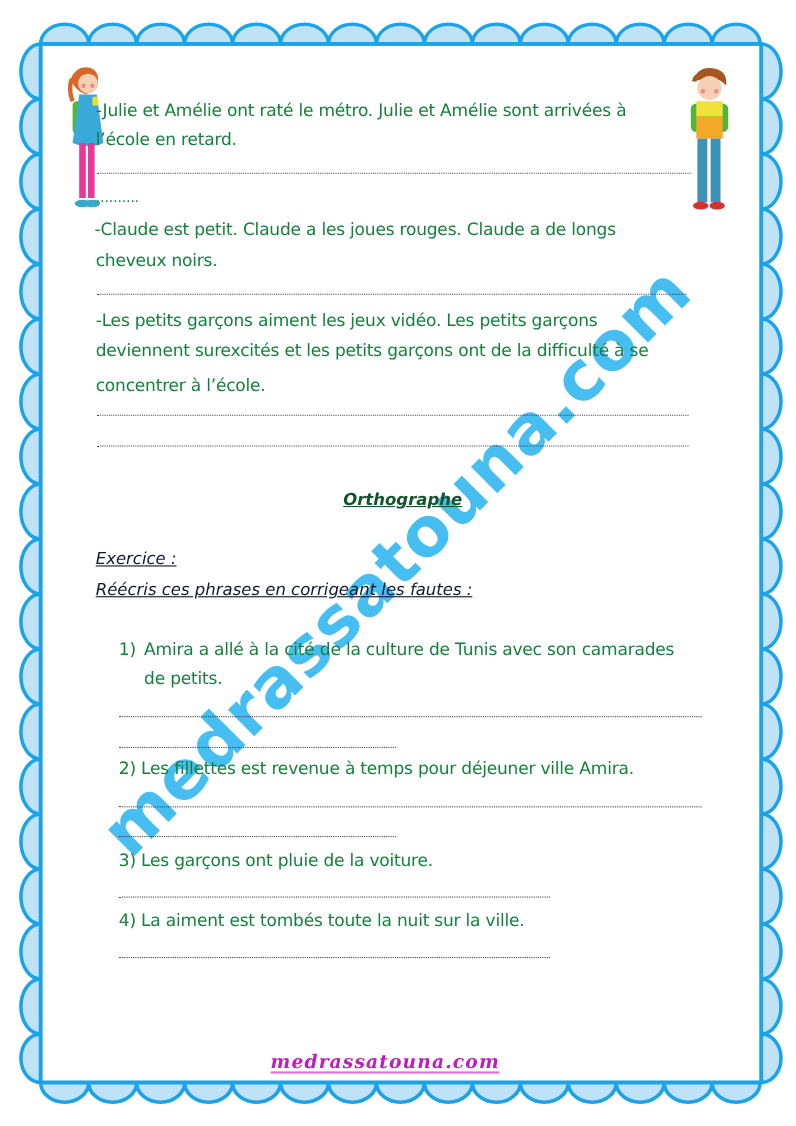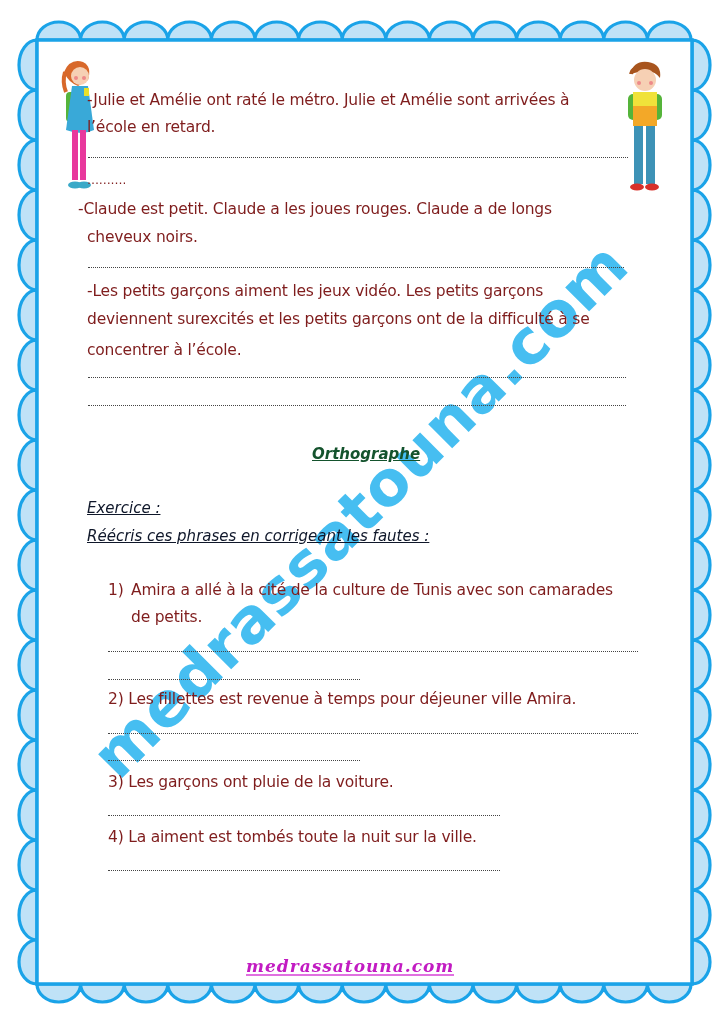--- a/index.html
+++ b/index.html
@@ -1,20 +1,20 @@
 <!DOCTYPE html>
 <html><head>
   <meta charset="utf-8">
   <style>
     html, body { margin: 0; padding: 0; background: #ffffff; }
     body { width: 724px; height: 1024px; position: relative; overflow: hidden;
            font-family: "DejaVu Sans", sans-serif; color: #111; }
     #frame-svg { position: absolute; left: 0; top: 0; width: 724px; height: 1024px; }
     .txt { position: absolute; font-size: 15.5px; line-height: 20px; white-space: nowrap;
-           font-family: "DejaVu Sans", sans-serif; letter-spacing: -0.2px; color: #7f1d1d; }
+           font-family: "DejaVu Sans", sans-serif; letter-spacing: -0.2px; color: #15803d; }
     .dots { position: absolute; height: 0; border-bottom: 1.4px dotted #444; }
     .heading { position: absolute; font-family: "DejaVu Sans", sans-serif; font-style: italic;
                text-decoration: underline; font-size: 15px; color: #0f172a; white-space: nowrap; }
     .section-title { color: #14532d; font-weight: bold; }
     .watermark { position: absolute; left: 360px; top: 510px; transform: translate(-50%,-50%) rotate(-45deg);
                  font-family: "DejaVu Sans", sans-serif; font-size: 62px; font-weight: 700; letter-spacing: 1px;
                  color: #33b8f0; opacity: 0.9; white-space: nowrap; pointer-events: none; }
     .footer-brand { position: absolute; left: 246px; top: 958px; font-family: "DejaVu Serif", serif;
                     font-weight: 900; font-style: italic; font-size: 17px; color: #c21bc2; letter-spacing: 1px;
                     border-bottom: 2px solid #e070e0; line-height: 16px; }
@@ -67,21 +67,21 @@
   <rect x="24" y="66" width="9" height="58" fill="#3d92b6"></rect>
   <ellipse cx="15" cy="127" rx="7" ry="3.5" fill="#d8302a"></ellipse>
   <ellipse cx="30" cy="127" rx="7" ry="3.5" fill="#d8302a"></ellipse>
 </svg>
 
 <div class="txt" style="left:87px;top:90px">-Julie et Amélie ont raté le métro. Julie et Amélie sont arrivées à</div>
 <div class="txt" style="left:87px;top:117px">l’école en retard.</div>
 <div class="dots" style="left:88px;top:157px;width:540px"></div>
 <div class="txt" style="left:87px;top:170px;font-size:12px">……….</div>
 
-<div class="txt" style="left:78px;top:199px">-Claude est petit. Claude a les joues rouges. Claude a de longs</div>
+<div class="txt" style="left:86px;top:199px">-Claude est petit. Claude a les joues rouges. Claude a de longs</div>
 <div class="txt" style="left:87px;top:227px">cheveux noirs.</div>
 <div class="dots" style="left:88px;top:267px;width:536px"></div>
 
 <div class="txt" style="left:87px;top:281px">-Les petits garçons aiment les jeux vidéo. Les petits garçons</div>
 <div class="txt" style="left:87px;top:309px">deviennent surexcités et les petits garçons ont de la difficulté à se</div>
 <div class="txt" style="left:87px;top:340px">concentrer à l’école.</div>
 <div class="dots" style="left:88px;top:377px;width:538px"></div>
 <div class="dots" style="left:88px;top:405px;width:538px"></div>
 
 <div class="heading section-title" style="left:312px;top:445px">Orthographe</div>

